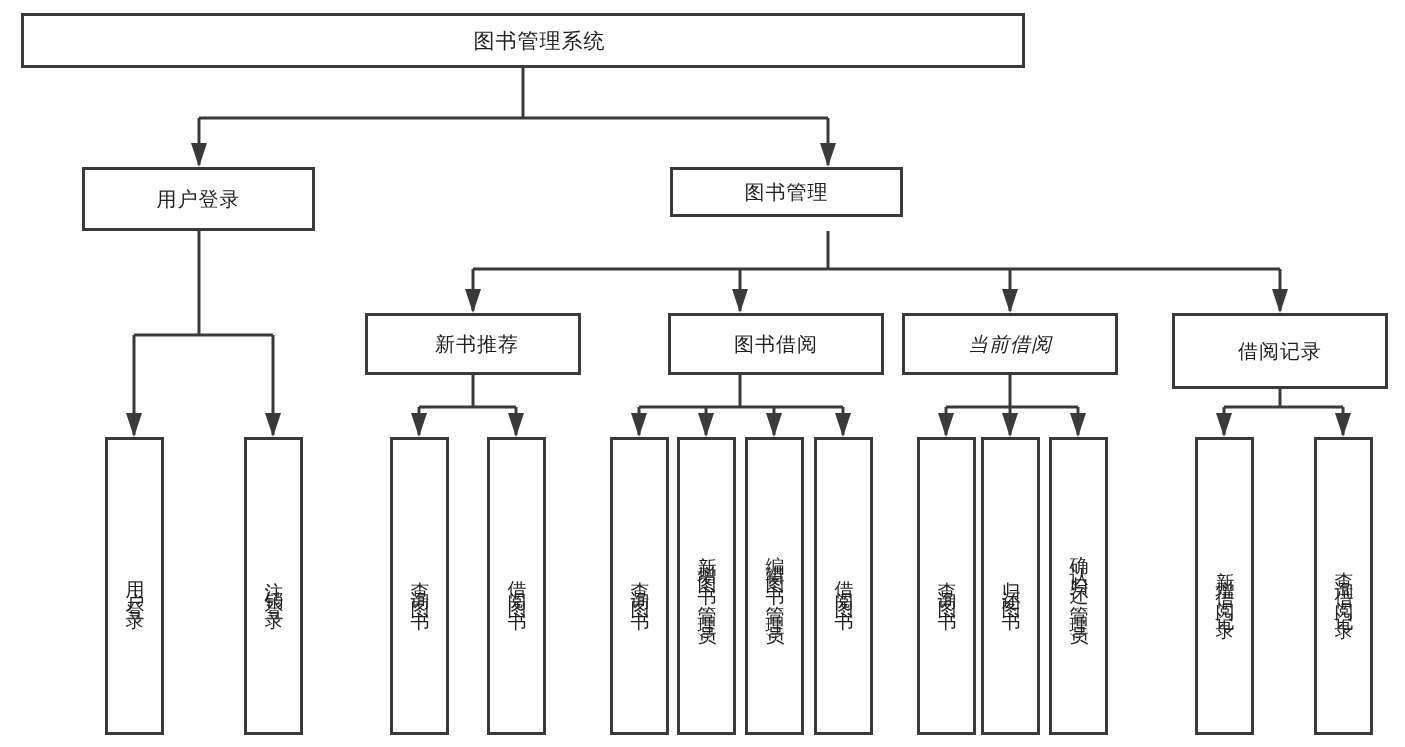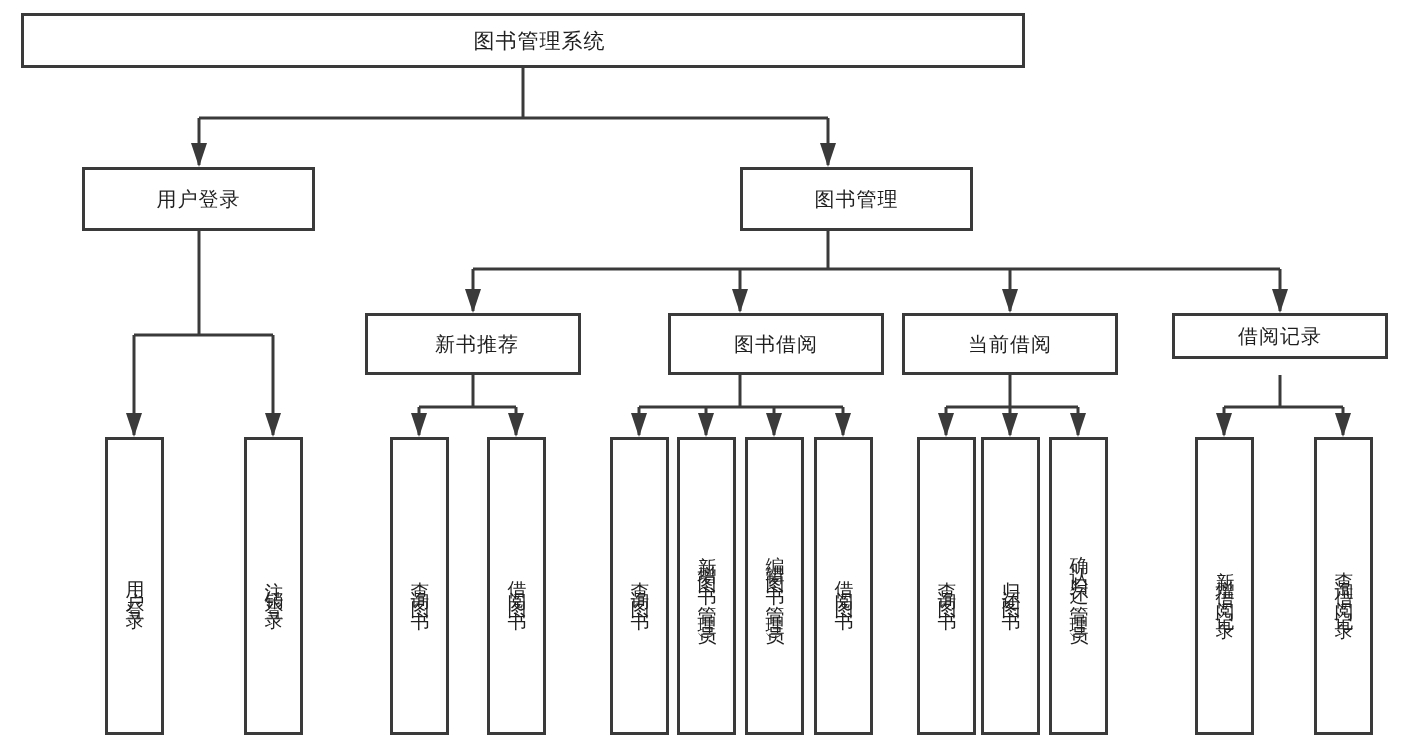--- a/index.html
+++ b/index.html
@@ -138,26 +138,26 @@
       <path d="M1070 413 L1086 413 L1078 437 Z"></path>
 
       <path d="M1216 413 L1232 413 L1224 437 Z"></path>
       <path d="M1335 413 L1351 413 L1343 437 Z"></path>
     </g>
   </svg>
 
   <div class="box h root" style="left:21px; top:13px; width:1004px; height:55px;">图书管理系统</div>
 
   <div class="box h" style="left:82px; top:167px; width:233px; height:64px;">用户登录</div>
-  <div class="box h" style="left:740px; top:167px; width:233px; height:64px;">图书管理</div>
+  <div class="box h" style="left:670px; top:167px; width:233px; height:50px;">图书管理</div>
 
   <div class="box h" style="left:365px; top:313px; width:216px; height:62px;padding-left:8px;">新书推荐</div>
   <div class="box h" style="left:632px; top:313px; width:216px; height:62px;margin-left:36px;">图书借阅</div>
-  <div class="box h" style="left:902px; top:313px; width:216px; height:62px;">当前借阅</div>
-  <div class="box h" style="left:1172px; top:313px; width:216px; height:46px;">借阅记录</div>
+  <div class="box h" style="left:902px; top:313px; width:216px; height:62px;font-style:italic;">当前借阅</div>
+  <div class="box h" style="left:1172px; top:313px; width:216px; height:76px;">借阅记录</div>
 
   <div class="box v" style="left:105px;">用户登录</div>
   <div class="box v" style="left:244px;">注销登录</div>
 
   <div class="box v" style="left:390px;">查询图书</div>
   <div class="box v" style="left:487px;">借阅图书</div>
 
   <div class="box v" style="left:610px;">查询图书</div>
   <div class="box v" style="left:677px;">新增图书（管理员）</div>
   <div class="box v" style="left:745px;">编辑图书（管理员）</div>

